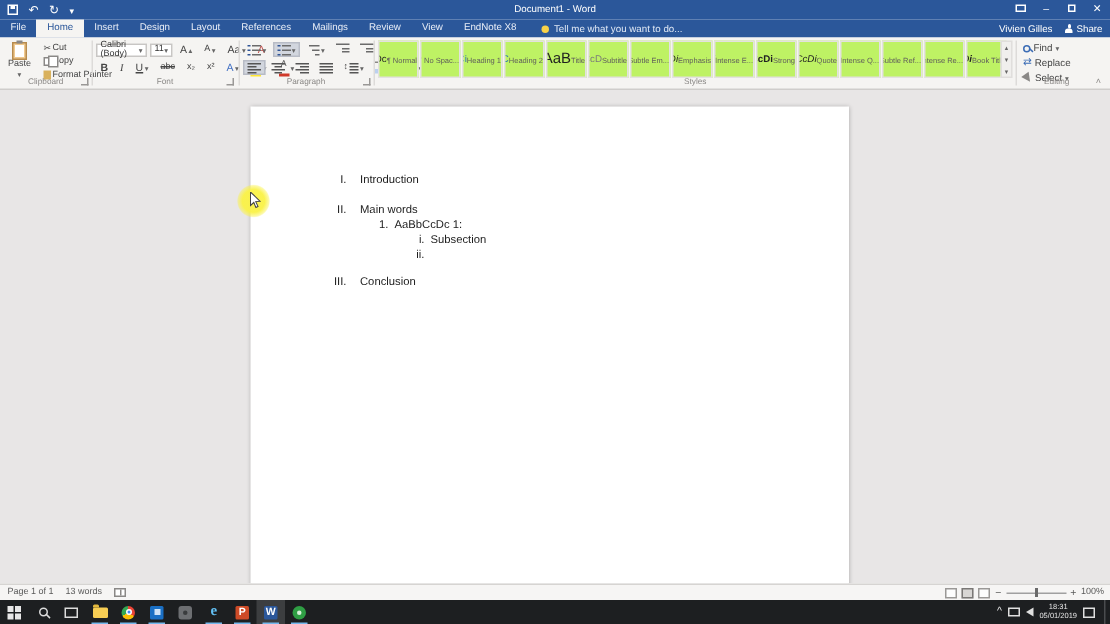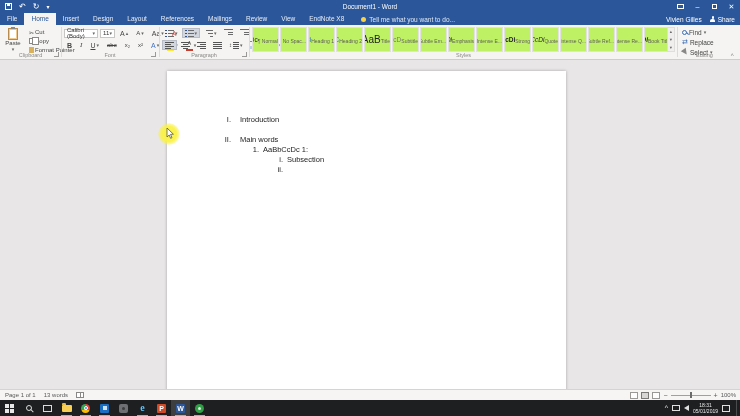--- a/index.html
+++ b/index.html
@@ -482,20 +482,24 @@
       <span class="txt">AaBbCcDc 1:</span>
     </div>
     <div class="dline l3" style="top:83px;">
       <span class="marker">i.</span>
       <span class="txt">Subsection</span>
     </div>
     <div class="dline l3" style="top:93px;">
       <span class="marker">ii.</span>
       <span class="txt"></span>
     </div>
+    <div class="dline l1" style="top:111px;">
+      <span class="marker">III.</span>
+      <span class="txt">Conclusion</span>
+    </div>
   </div>
   <div class="cursor-glow">
     <svg class="cursor-arrow" width="8" height="11" viewBox="0 0 8 11">
       <path d="M1,0 L1,9 L3.2,7 L4.6,10.3 L6,9.6 L4.5,6.4 L7.4,6.2 Z" fill="#ffffff" stroke="#444444" stroke-width="0.7"></path>
     </svg>
   </div>
 </div>
 
 <div class="statusbar">
   <div class="left">

